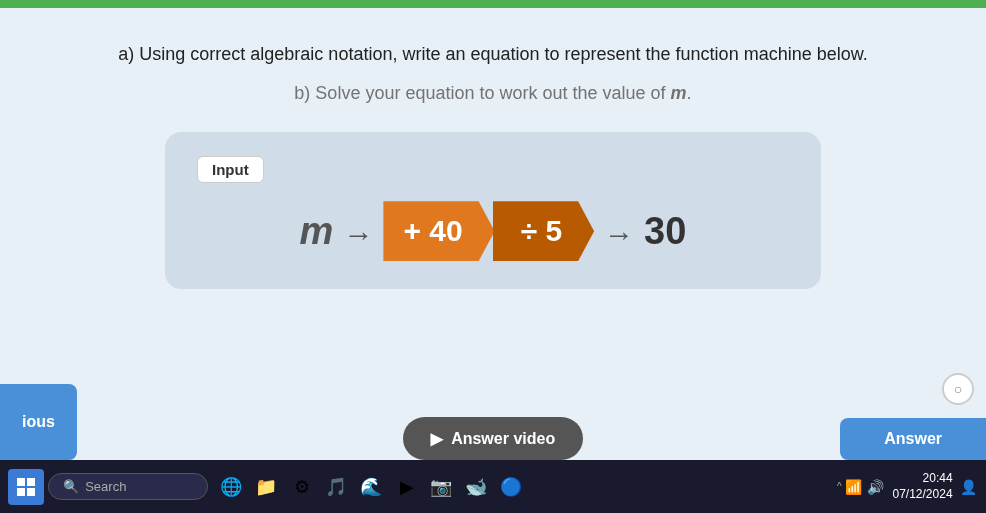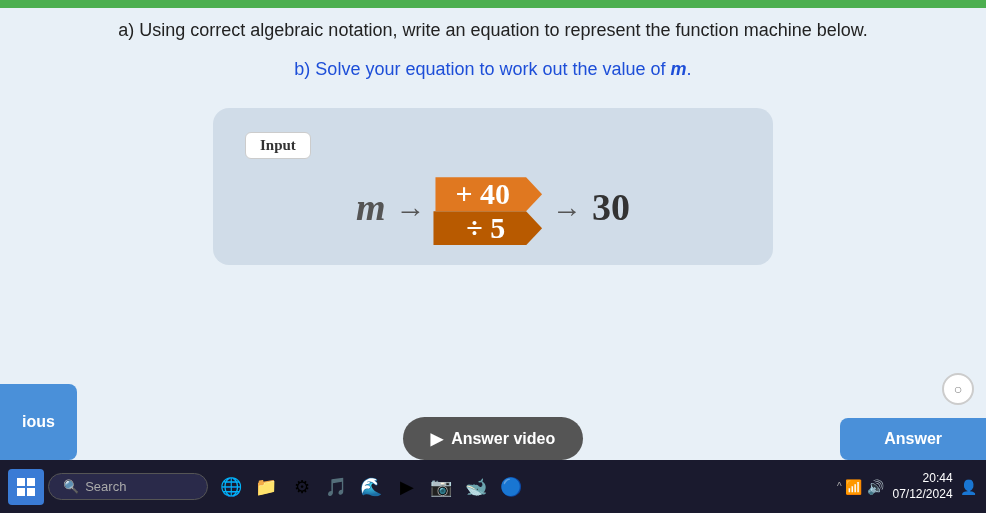--- a/index.html
+++ b/index.html
@@ -14,50 +14,50 @@
     }
 
     .main-content {
       width: 100%;
       height: 460px;
       background: #e8f0f7;
       display: flex;
       flex-direction: column;
       align-items: center;
       padding-top: 18px;
+      margin-top: 24px;
     }
 
     .question-a {
       font-size: 18px;
       color: #222;
       text-align: center;
       line-height: 1.4;
       margin-bottom: 16px;
     }
 
     .question-b {
       font-size: 18px;
-      color: #1d4ed8;
+      color: #737373;
       margin-bottom: 28px;
     }
 
     .question-b em {
       font-style: italic;
       font-weight: bold;
     }
 
     .function-machine-box {
       background: #d0dce8;
       border-radius: 16px;
-      width: 560px;
+      width: 656px;
       padding: 24px 32px 28px 32px;
       display: flex;
       flex-direction: column;
       align-items: flex-start;
-      font-family: Liberation Serif, serif;
     }
 
     .labels-row {
       display: flex;
       justify-content: space-between;
       width: 100%;
       margin-bottom: 18px;
     }
 
     .label-input, .label-output {
@@ -88,21 +88,20 @@
     .arrow {
       font-size: 30px;
       color: #555;
       margin: 0 2px;
     }
 
     .combined-ops {
       display: flex;
       align-items: stretch;
       height: 60px;
-      flex-direction: column;
     }
 
     .op-segment {
       display: flex;
       align-items: center;
       justify-content: center;
       font-size: 30px;
       font-weight: bold;
       color: white;
       position: relative;

